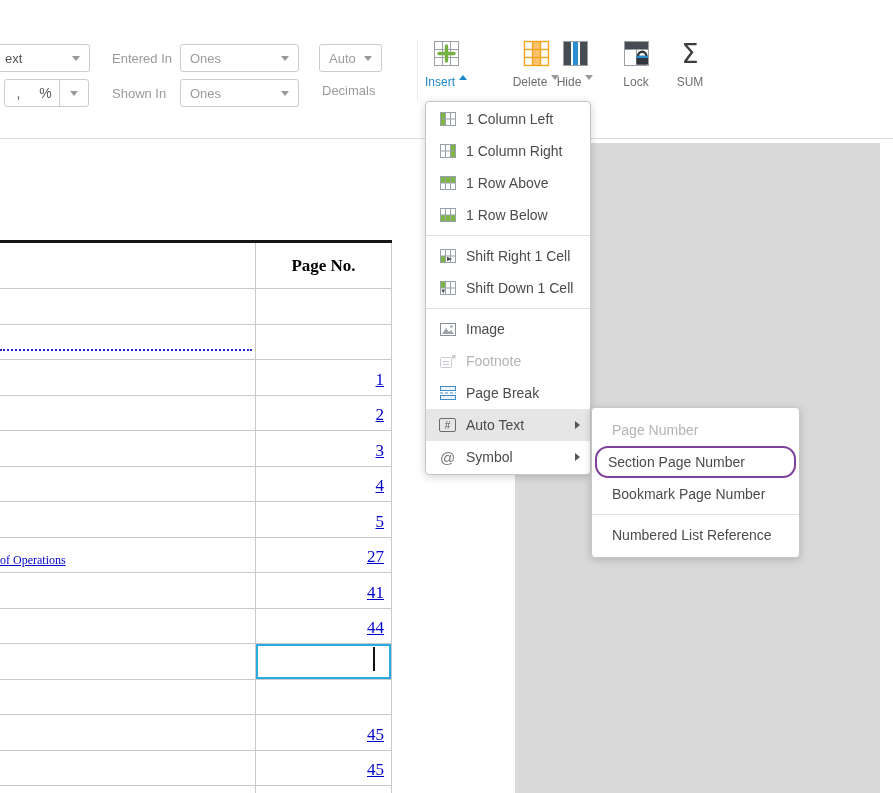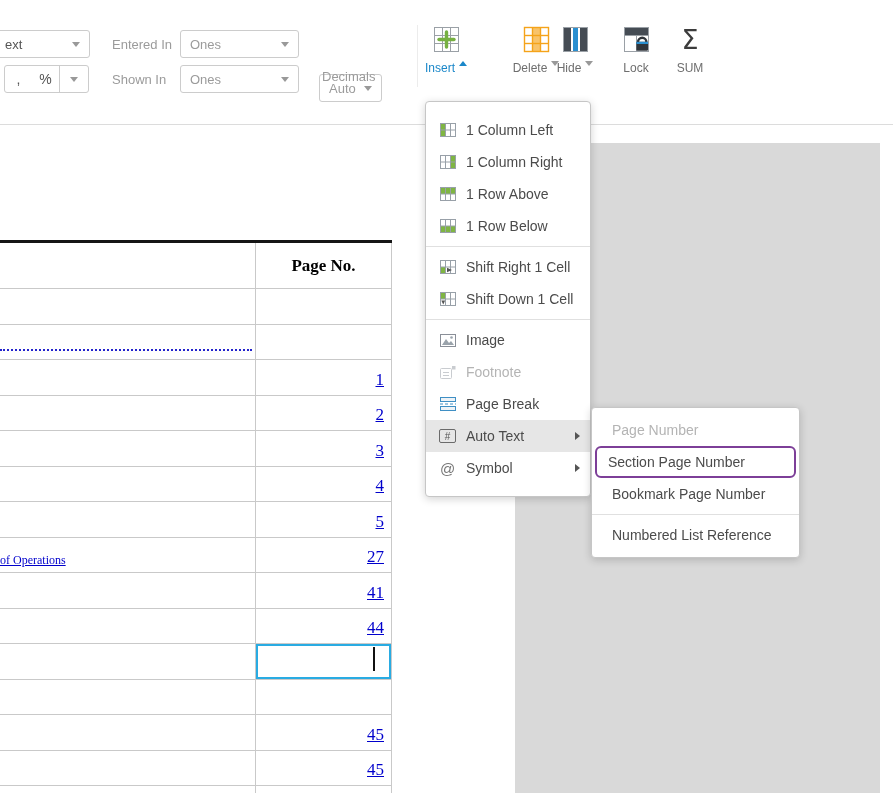--- a/index.html
+++ b/index.html
@@ -1,31 +1,31 @@
 <!DOCTYPE html>
 <html><head>
 <meta charset="utf-8">
 <style>
   * { margin:0; padding:0; box-sizing:border-box; }
   html,body { width:893px; height:793px; }
   body { font-family:"Liberation Sans","DejaVu Sans",sans-serif; background:#fff; overflow:hidden; }
   .app { position:relative; width:893px; height:793px; background:#fff; overflow:hidden; }
 
   
-  .toolbar { position:absolute; left:0; top:1px; width:893px; height:124px; background:#fff; border-bottom:1px solid #dcdcdc; z-index:5; }
+  .toolbar { position:absolute; left:0; top:15px; width:893px; height:124px; background:#fff; border-bottom:1px solid #dcdcdc; z-index:5; }
   .dd { position:absolute; height:28px; border:1px solid #ccc; border-radius:3px; background:#fff;
         display:flex; align-items:center; font-size:13px; color:#9b9b9b; padding:0 9px; cursor:pointer; }
   .dd .dd-value { flex:1; white-space:nowrap; overflow:hidden; }
   .caret-down { width:0; height:0; border-left:4px solid transparent; border-right:4px solid transparent; border-top:5px solid #999; flex:none; }
   .caret-up-blue { width:0; height:0; border-left:4px solid transparent; border-right:4px solid transparent; border-bottom:5px solid #1a87c9; }
   .tlabel { position:absolute; font-size:13px; color:#9b9b9b; white-space:nowrap; }
 
   .style-dd { left:-38px; top:29px; width:128px; padding-left:42px; color:#555; }
   .entered-dd { left:180px; top:29px; width:119px; }
-  .auto-dd { left:319px; top:29px; width:63px;margin-top:44px; }
+  .auto-dd { left:319px; top:29px; width:63px; }
   .shown-dd { left:180px; top:64px; width:119px; }
 
   .numfmt { position:absolute; left:4px; top:64px; height:28px; border:1px solid #ccc; border-radius:3px; background:#fff; display:flex; align-items:stretch; }
   .numfmt .seg { display:flex; align-items:center; justify-content:center; width:27px; font-size:14px; color:#555; cursor:pointer; }
   .numfmt .seg.caret-seg { width:29px; border-left:1px solid #ccc; }
 
   .vsep { position:absolute; left:417px; top:24px; width:1px; height:62px; background:#ececec; }
 
   .bigbtn { position:absolute; top:22px; display:flex; flex-direction:column; align-items:center; cursor:pointer; }
   .bigbtn .bicon { height:32px; display:flex; align-items:center; justify-content:center; }
@@ -55,32 +55,32 @@
   .trow.header .cell-r { align-items:center; justify-content:center; padding:0; }
   .hdr-text { font-weight:bold; font-size:17px; color:#000; }
   .pagelink { font-size:17px; color:#0000cc; text-decoration:underline; cursor:pointer; }
   .leftlink { position:absolute; left:0; bottom:4px; font-size:12px; color:#0000cc; text-decoration:underline; white-space:nowrap; cursor:pointer; }
   .leader { position:absolute; left:0; bottom:8px; width:252px; border-bottom:2px dotted #2323cc; }
   .cell-r.selected { box-shadow:inset 0 0 0 2px #29abe2; background:#fff; }
   .cursor-bar { width:2px; height:24px; background:#111; margin:0 9px 3px 0; }
 
   
   .menu { position:absolute; background:#fff; border:1px solid #c6c6c6; border-radius:4px;
-          box-shadow:0 2px 8px rgba(0,0,0,.18); z-index:10; padding:12px 0; }
+          box-shadow:0 2px 8px rgba(0,0,0,.18); z-index:10; padding:1px 0; }
   .insert-menu { left:425px; top:101px; width:166px; }
   .submenu { left:591px; top:407px; width:209px; padding:6px 0; }
   .mitem { height:32px; display:flex; align-items:center; padding:0 10px 0 12px; font-size:14px; color:#4b4b4b; cursor:pointer; position:relative; }
   .mitem .micon { width:19px; margin-right:9px; display:flex; justify-content:center; align-items:center; flex:none; }
   .mitem.disabled { color:#b4b4b4; cursor:default; }
   .mitem.highlighted { background:#e6e6e6; }
   .msep { height:1px; background:#e0e0e0; margin:4px 0; }
   .subarrow { position:absolute; right:10px; width:0; height:0; border-top:4px solid transparent; border-bottom:4px solid transparent; border-left:5px solid #555; }
   .smitem { height:32px; display:flex; align-items:center; padding:0 20px; font-size:14px; color:#4b4b4b; cursor:pointer; }
   .smitem.disabled { color:#b4b4b4; cursor:default; }
-  .smitem.focused { border:2px solid #7d3f98; border-radius:6px; margin:0 3px; padding:0 11px; }
+  .smitem.focused { border:2px solid #7d3f98; border-radius:13px; margin:0 3px; padding:0 11px; }
   .icon-hashbox { width:17px; height:14px; border:1px solid #6b6b6b; border-radius:2px; font-size:10px; color:#555;
                   display:flex; align-items:center; justify-content:center; }
   .mitem.disabled .icon-faded { opacity:.45; }
   .at-glyph { font-size:15px; color:#777; }
 </style>
 </head>
 <body>
 
 <div class="app">
 

